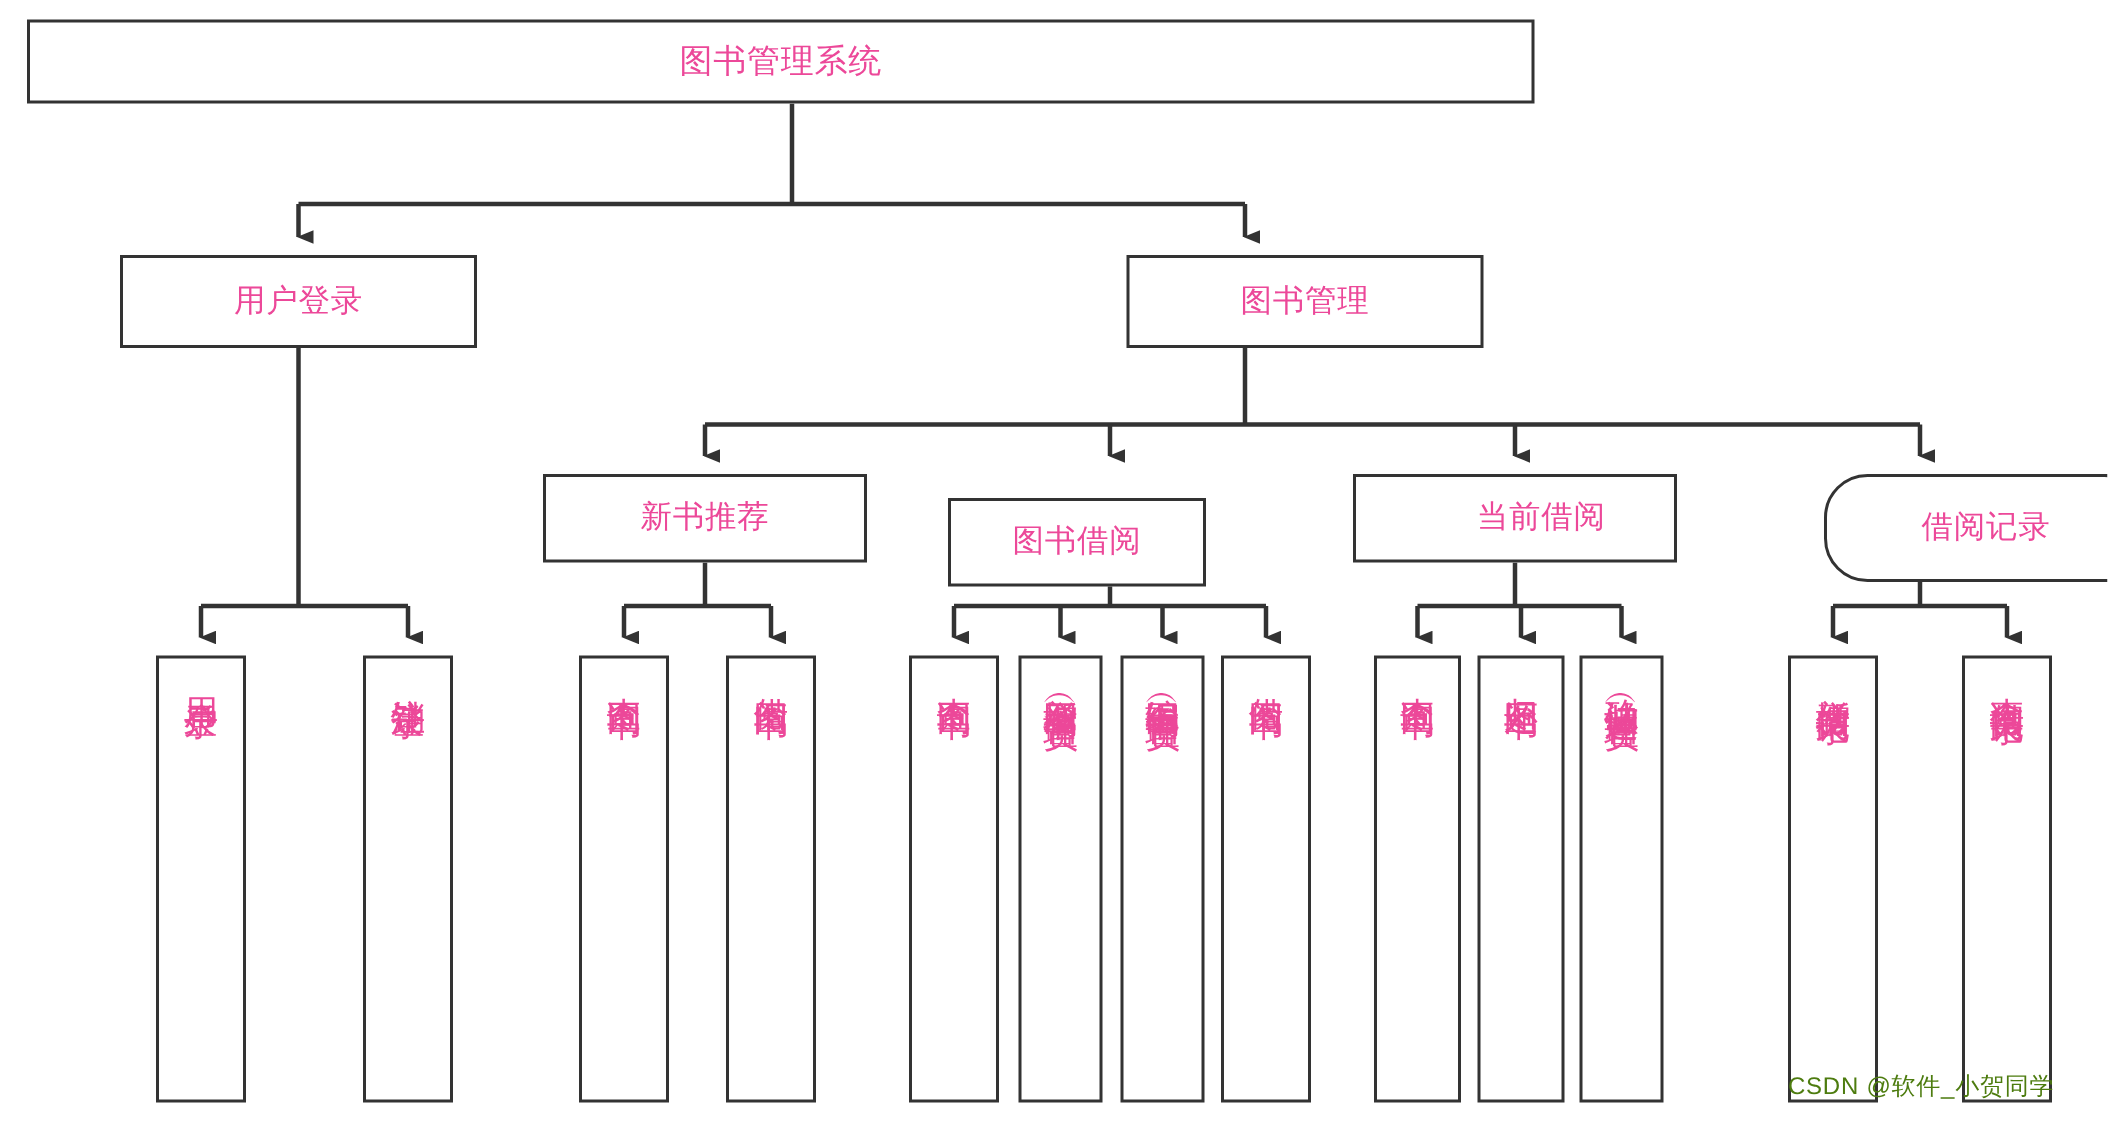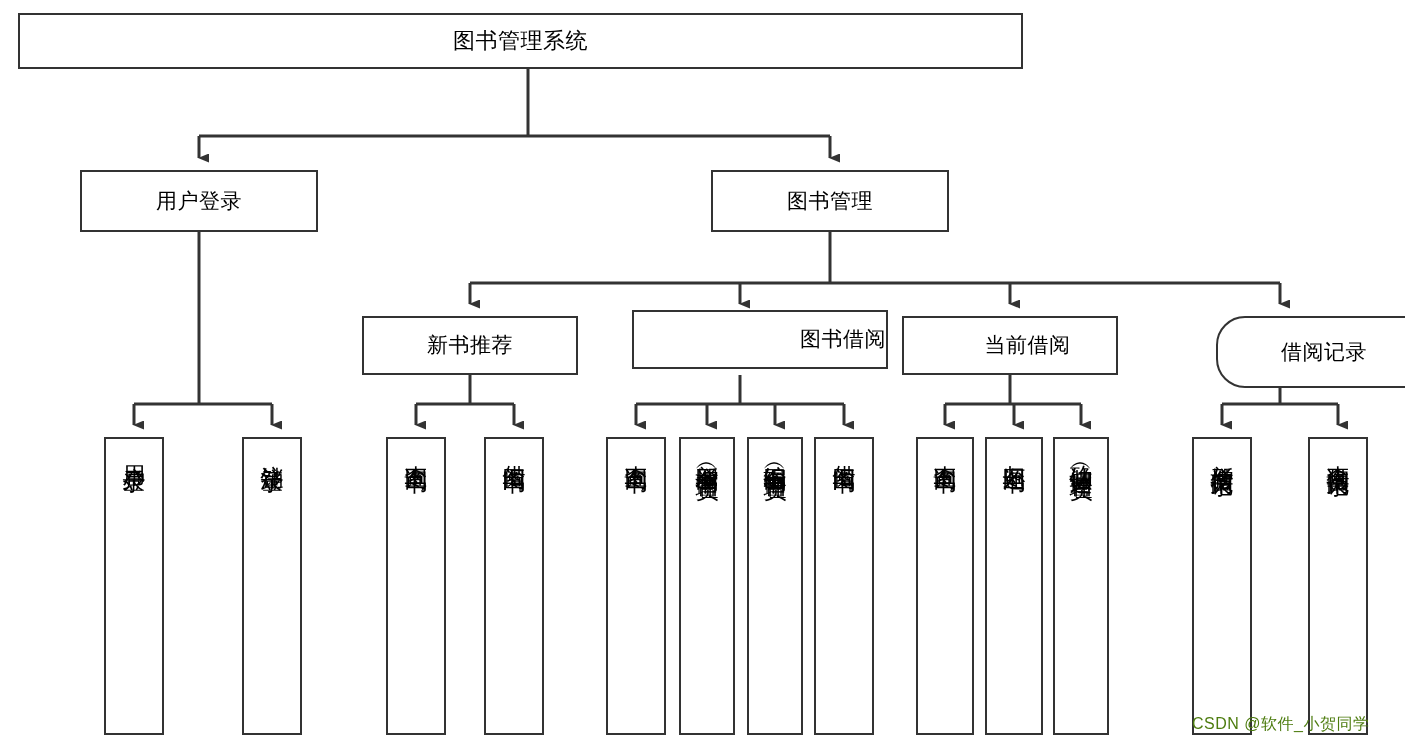--- a/index.html
+++ b/index.html
@@ -28,21 +28,21 @@
   }
   .node {
     position: absolute;
     box-sizing: border-box;
     background: #ffffff;
     border: 2px solid #333333;
     display: flex;
     align-items: center;
     justify-content: center;
     text-align: center;
-    color: #000000;
+    color: #ec4899;
   }
   .node .node-label {
     display: block;
     line-height: 1.18;
     letter-spacing: 0.5px;
   }
   .node-horizontal .node-label {
     writing-mode: horizontal-tb;
     font-size: 21px;
   }
@@ -123,28 +123,28 @@
     </g>
   </svg>
 
   <div class="node node-horizontal node-root" style="left:18px; top:13px; width:1005px; height:56px;">
     <span class="node-label">图书管理系统</span>
   </div>
 
   <div class="node node-horizontal" style="left:80px; top:170px; width:238px; height:62px;">
     <span class="node-label">用户登录</span>
   </div>
-  <div class="node node-horizontal" style="left:711px; top:170px; width:238px; height:62px;">
+  <div class="node node-horizontal" style="left:751px; top:170px; width:238px; height:62px;">
     <span class="node-label">图书管理</span>
   </div>
 
   <div class="node node-horizontal" style="left:362px; top:316px; width:216px; height:59px;">
     <span class="node-label">新书推荐</span>
   </div>
-  <div class="node node-horizontal" style="left:632px; top:310px; width:256px; height:59px;justify-content:flex-end;">
+  <div class="node node-horizontal" style="left:632px; top:332px; width:172px; height:59px;">
     <span class="node-label">图书借阅</span>
   </div>
   <div class="node node-horizontal" style="left:902px; top:316px; width:216px; height:59px;padding-left:35px;">
     <span class="node-label">当前借阅</span>
   </div>
   <div class="node node-horizontal" style="left:1216px; top:316px; width:216px; height:72px;border-radius:29px;">
     <span class="node-label">借阅记录</span>
   </div>
 
   <div class="node node-vertical" style="left:104px; top:437px; width:60px; height:298px;">

